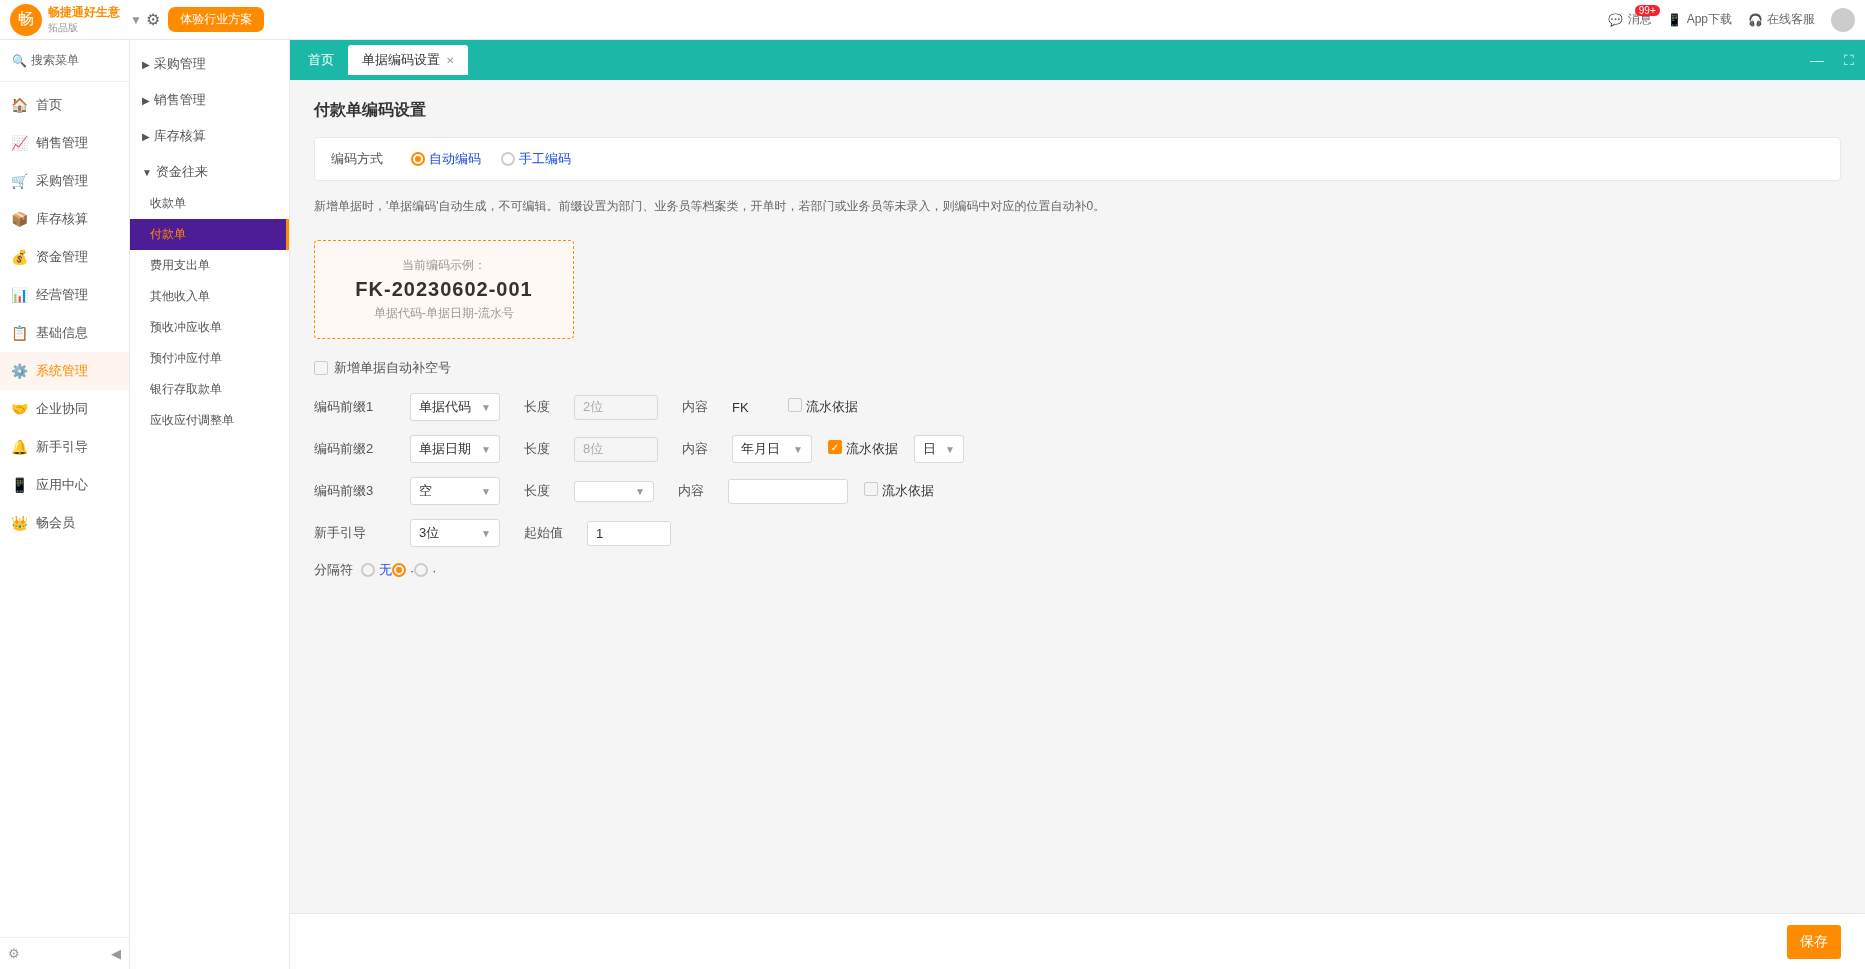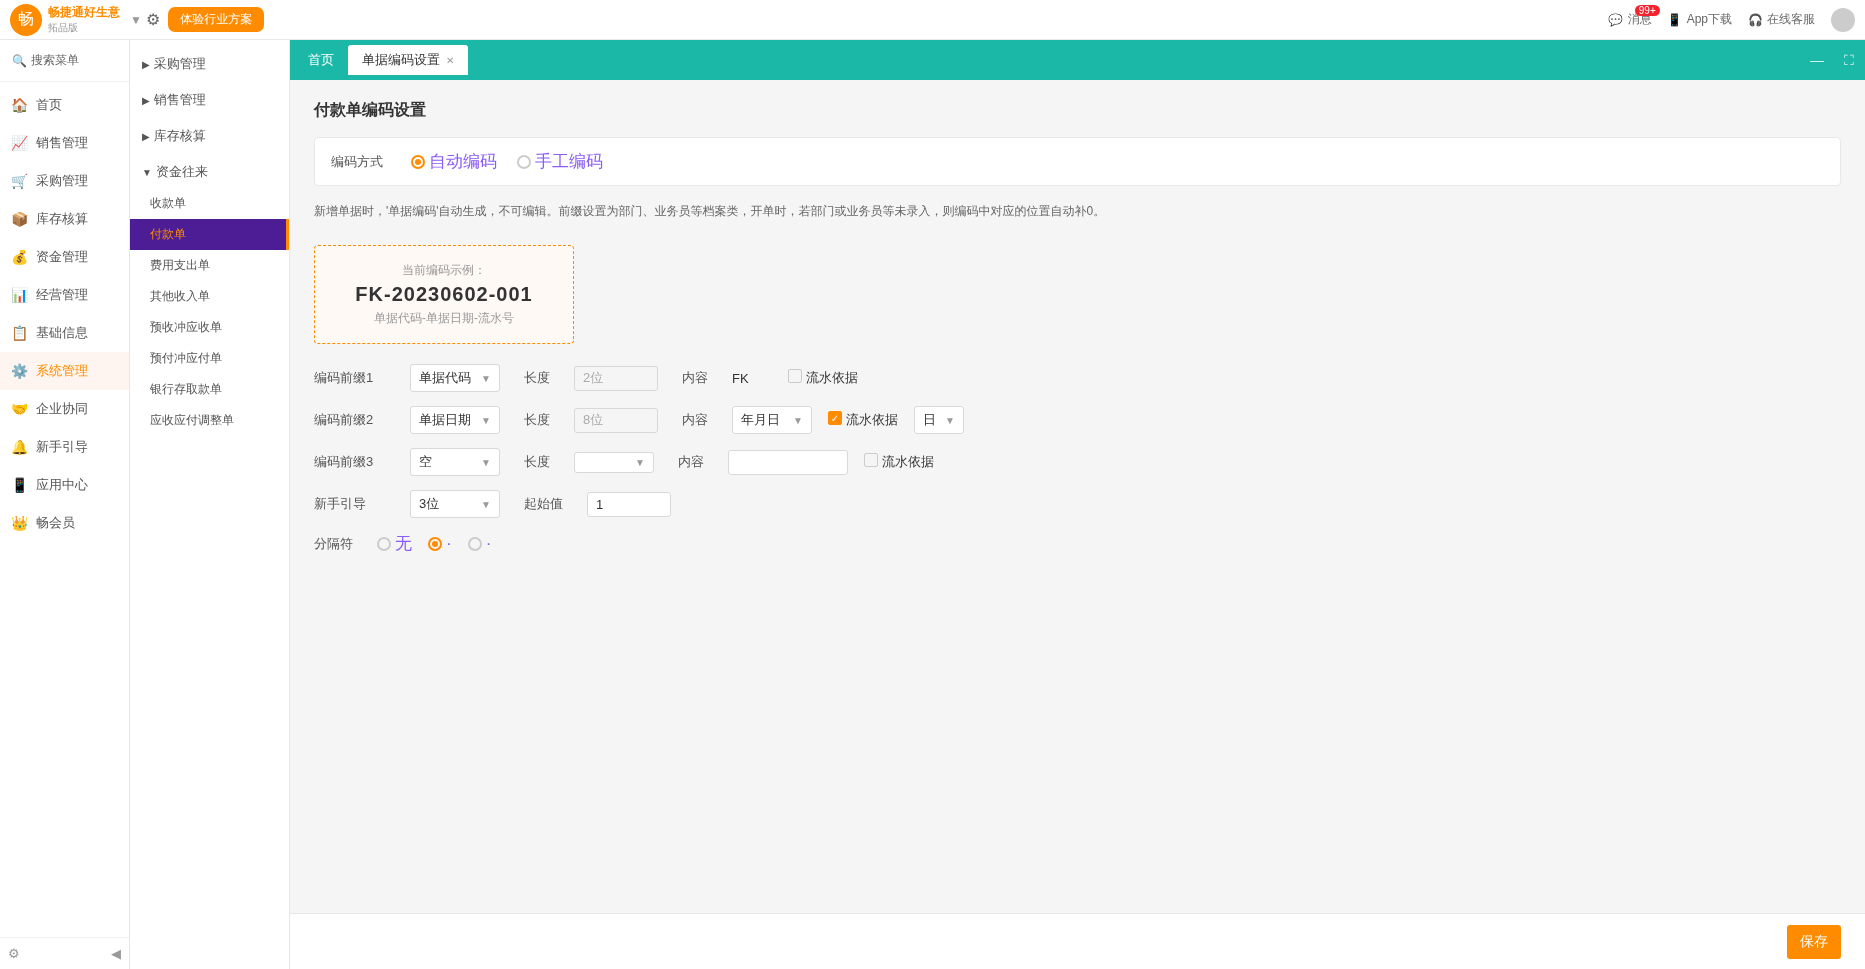--- a/index.html
+++ b/index.html
@@ -52,21 +52,21 @@
     .tab-bar-right { display: flex; align-items: center; gap: 8px; }
     .tab-bar-btn { color: rgba(255,255,255,0.8); cursor: pointer; font-size: 14px; width: 24px; height: 24px; display: flex; align-items: center; justify-content: center; }
 
     
     .page-content { flex: 1; padding: 20px 24px; background: #f5f5f5; overflow-y: auto; }
     .page-title { font-size: 16px; font-weight: 600; color: #333; margin-bottom: 16px; }
 
     
     .encoding-section { background: white; border-radius: 4px; padding: 12px 16px; margin-bottom: 16px; display: flex; align-items: center; gap: 20px; border: 1px solid #e8e8e8; }
     .encoding-label { font-size: 13px; color: #555; margin-right: 8px; }
-    .radio-item { display: flex; align-items: center; gap: 4px; cursor: pointer; font-size: 17px; color: #8b5cf6; }
+    .radio-item { display: flex; align-items: center; gap: 4px; cursor: pointer; font-size: 13px; color: #1d4ed8; }
     .radio-dot { width: 14px; height: 14px; border-radius: 50%; border: 2px solid #ccc; display: flex; align-items: center; justify-content: center; }
     .radio-dot.checked { border-color: #ff8c00; }
     .radio-inner { width: 6px; height: 6px; border-radius: 50%; background: #ff8c00; }
 
     
     .info-text { font-size: 12px; color: #666; margin-bottom: 24px; line-height: 1.6; }
 
     
     .preview-box { background: #fff9f5; border: 1px dashed #ff8c00; border-radius: 4px; padding: 16px 24px; display: inline-block; margin-bottom: 20px; text-align: center; min-width: 260px; }
     .preview-label { font-size: 12px; color: #999; margin-bottom: 4px; }
@@ -85,21 +85,21 @@
     .form-input { border: 1px solid #d9d9d9; border-radius: 3px; padding: 4px 8px; font-size: 13px; width: 84px; color: #333; }
     .form-input:disabled { background: #f5f5f5; color: #aaa; }
     .form-text { font-size: 13px; color: #555; margin: 0 8px; }
     .form-value { font-size: 13px; color: #333; min-width: 40px; }
     .checkbox-inline { display: flex; align-items: flex-start; gap: 4px; }
     .checkbox-checked { width: 14px; height: 14px; border: 1px solid #ff8c00; border-radius: 2px; background: #ff8c00; display: flex; align-items: center; justify-content: center; cursor: pointer; }
     .checkmark { color: white; font-size: 10px; }
     .inline-select { display: flex; align-items: center; border: 1px solid #d9d9d9; border-radius: 3px; background: white; padding: 4px 8px; cursor: pointer; font-size: 13px; min-width: 50px; justify-content: space-between; gap: 4px; color: #333; }
 
     
-    .sep-row { display: flex; align-items: center; gap: 16px; margin-bottom: 16px; }
+    .sep-row { display: flex; align-items: center; gap: 0; margin-bottom: 16px; }
     .sep-label { font-size: 13px; color: #555; margin-right: 8px; }
 
     
     .bottom-bar { height: 56px; background: white; border-top: 1px solid #e8e8e8; display: flex; align-items: center; justify-content: flex-end; padding: 0 24px; flex-shrink: 0; }
     .save-btn { background: #ff8c00; color: white; border: none; padding: 8px 13px; border-radius: 3px; cursor: pointer; font-size: 14px; font-weight: 500; }
   </style>
 </head>
 <body>
 
 <div class="top-bar">
@@ -277,20 +277,24 @@
       <div class="info-text">新增单据时，'单据编码'自动生成，不可编辑。前缀设置为部门、业务员等档案类，开单时，若部门或业务员等未录入，则编码中对应的位置自动补0。</div>
 
       
       <div class="preview-box">
         <div class="preview-label">当前编码示例：</div>
         <div class="preview-code">FK-20230602-001</div>
         <div class="preview-desc">单据代码-单据日期-流水号</div>
       </div>
 
       
+      <div class="checkbox-row">
+        <div class="checkbox-box"></div>
+        <span class="checkbox-label">新增单据自动补空号</span>
+      </div>
 
       
       <div class="form-row">
         <span class="form-label">编码前缀1</span>
         <div class="form-select">
           <span>单据代码</span>
           <span style="color:#999;font-size:10px;">▼</span>
         </div>
         <span class="form-text">长度</span>
         <input class="form-input" type="text" disabled="" value="2位" style="">

